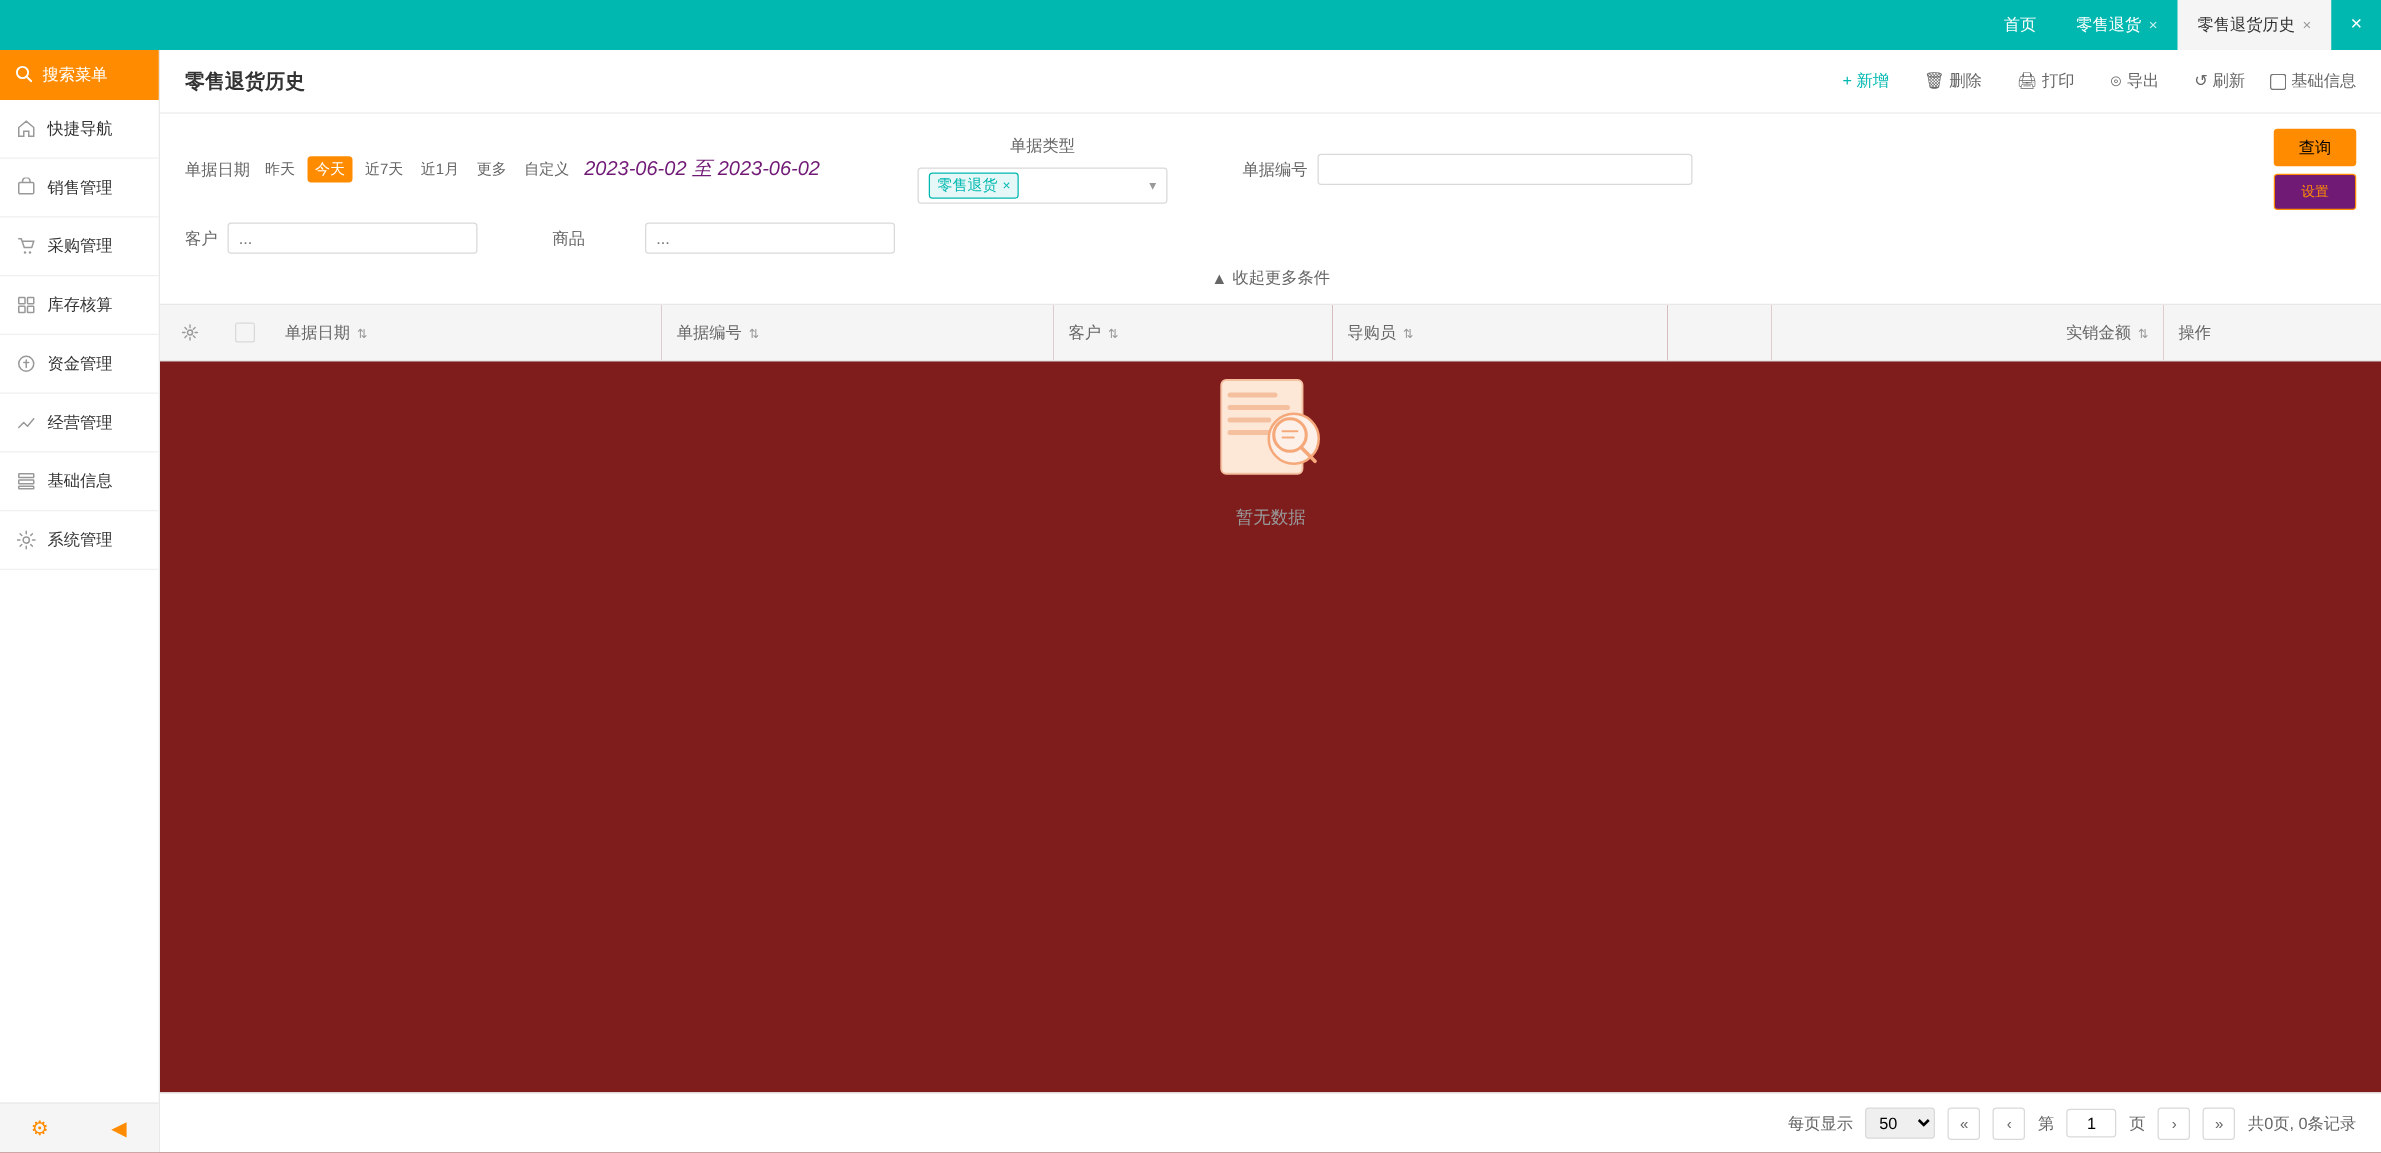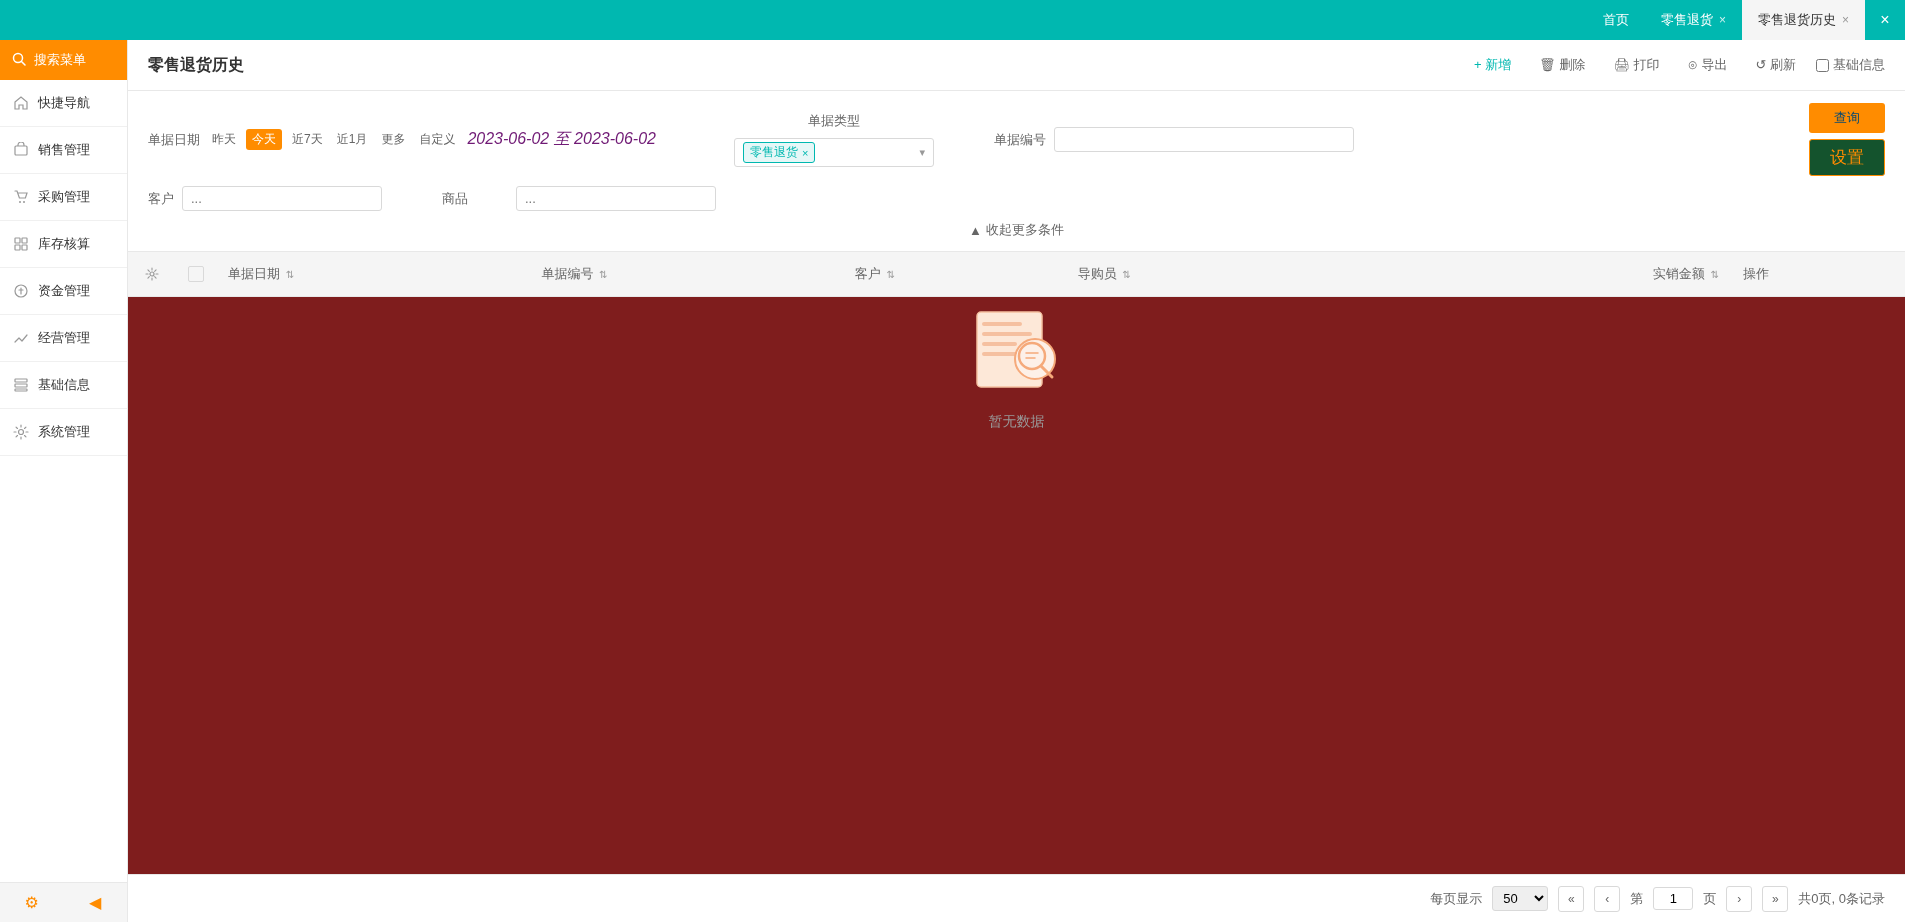--- a/index.html
+++ b/index.html
@@ -259,34 +259,34 @@
       font-size: 13px;
       color: #666;
       cursor: pointer;
       margin: 4px auto 0;
       width: fit-content;
     }
 
     
     .query-btn {
       background: #ff8c00;
-      color: #0c4a6e;
+      color: #000000;
       border: none;
       border-radius: 3px;
       padding: 6px 20px;
       font-size: 13px;
       cursor: pointer;
     }
     .setting-btn {
-      background: #14532d;
+      background: #701a75;
       color: #ff8c00;
       border: 1px solid #ff8c00;
       border-radius: 3px;
       padding: 6px 20px;
-      font-size: 17px;
+      font-size: 11px;
       cursor: pointer;
     }
     .btn-group {
       display: flex;
       flex-direction: column;
       gap: 6px;
       margin-left: auto;
     }
 
     

